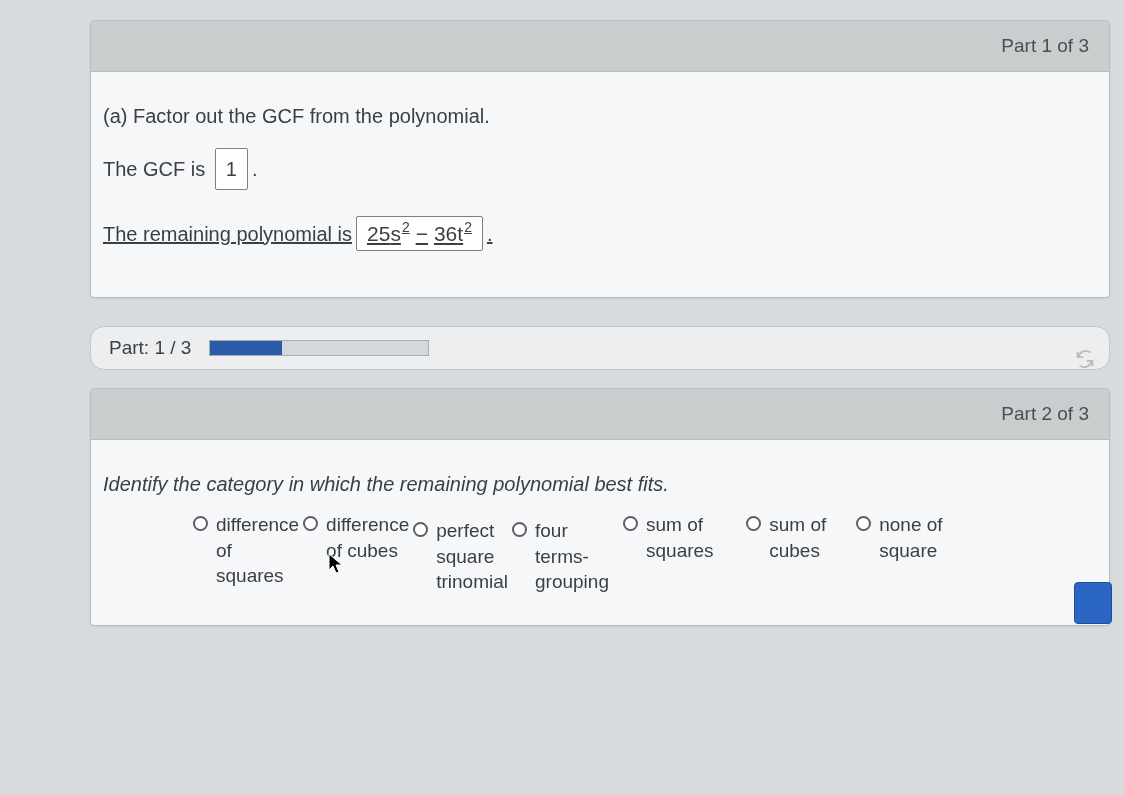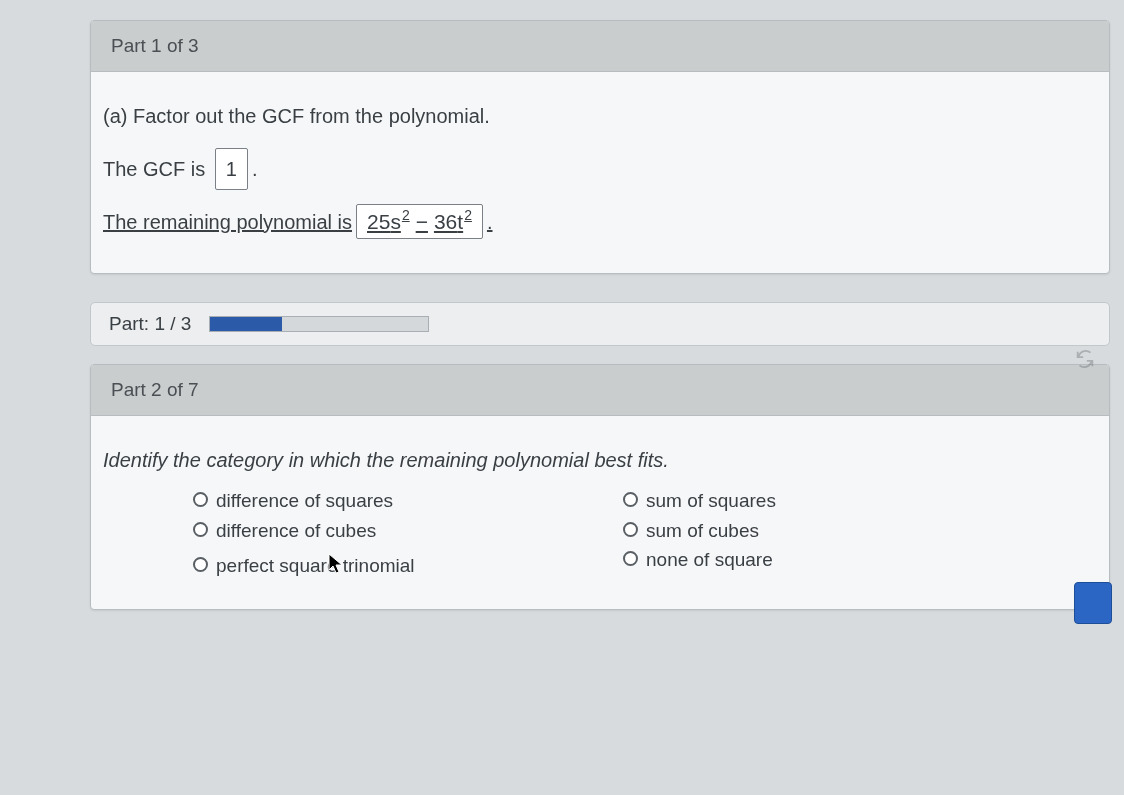--- a/index.html
+++ b/index.html
@@ -22,20 +22,21 @@
     box-shadow: 0 1px 2px rgba(0,0,0,0.08);
     width: 1020px;
     overflow: hidden;
   }
   .panel-header {
     background: #c9cdce;
     color: #4a4f53;
     font-size: 19px;
     padding: 14px 20px;
     border-bottom: 1px solid #b6bcc0;
+    text-align: right;
   }
   .panel-body {
     padding: 26px 28px 30px 12px;
     font-size: 20px;
     line-height: 1.8;
   }
   .gcf-line { margin-top: 14px; }
   .poly-line { margin-top: 10px; display: flex; align-items: center; flex-wrap: wrap; text-decoration: underline; }
   .input-box {
     display: inline-block;
@@ -45,34 +46,34 @@
     margin: 0 4px;
     font-size: 20px;
     border-radius: 2px;
   }
   .poly-box {
     display: inline-flex;
     align-items: flex-start;
     border: 1px solid #7a8085;
     background: #fff;
     padding: 4px 10px 4px 10px;
-    margin: 4px 4px;
+    margin: 16px 4px;
     font-size: 21px;
     border-radius: 2px;
     line-height: 1.2;
   }
   .term { display:inline-flex; align-items: flex-start; }
   .sup { font-size: 14px; vertical-align: super; position: relative; top:-2px; margin-left:1px;}
   .progress-row {
     display: flex;
     align-items: center;
     gap: 18px;
     background: #eceeef;
     border: 1px solid #c2c7ca;
-    border-radius: 5px;
+    border-radius: 14px;
     padding: 10px 18px;
     width: 1020px;
     margin-bottom: 18px;
     font-size: 19px;
     color: #3a3f44;
   }
   .progress-label { font-weight: 500; }
   .progress-bar {
     width: 220px;
     height: 16px;
@@ -87,21 +88,21 @@
     background: #2b5aa8;
   }
   .question { font-size: 20px; margin-bottom: 10px; font-style: italic; }
   .options {
     display: flex;
     gap: 80px;
     padding-left: 90px;
   }
   .col {
     display: flex;
-    flex-direction: column;
+    flex-direction: row;
     gap: 4px;
     width: 350px;
   }
   .opt {
     display: flex;
     align-items: flex-start;
     gap: 8px;
     font-size: 19px;
     line-height: 1.35;
     cursor: pointer;
@@ -179,36 +180,40 @@
   </div>
 
   <div class="progress-row">
     <span class="progress-label">Part: 1 / 3</span>
     <div class="progress-bar">
       <div class="progress-fill" style="width: 33%;"></div>
     </div>
   </div>
 
   <div class="panel">
-    <div class="panel-header">Part 2 of 7</div>
+    <div class="panel-header">Part 2 of 3</div>
     <div class="panel-body">
       <div class="question">Identify the category in which the remaining polynomial best fits.</div>
       <div class="options">
         <div class="col">
           <label class="opt">
             <span class="radio"></span>
             <span>difference of squares</span>
           </label>
           <label class="opt">
             <span class="radio"></span>
             <span>difference of cubes</span>
           </label>
           <label class="opt" style="margin-top:6px;">
             <span class="radio"></span>
             <span>perfect square trinomial</span>
+          </label>
+          <label class="opt" style="margin-top:6px;">
+            <span class="radio"></span>
+            <span>four terms-grouping</span>
           </label>
         </div>
         <div class="col">
           <label class="opt">
             <span class="radio"></span>
             <span>sum of squares</span>
           </label>
           <label class="opt">
             <span class="radio"></span>
             <span>sum of cubes</span>

